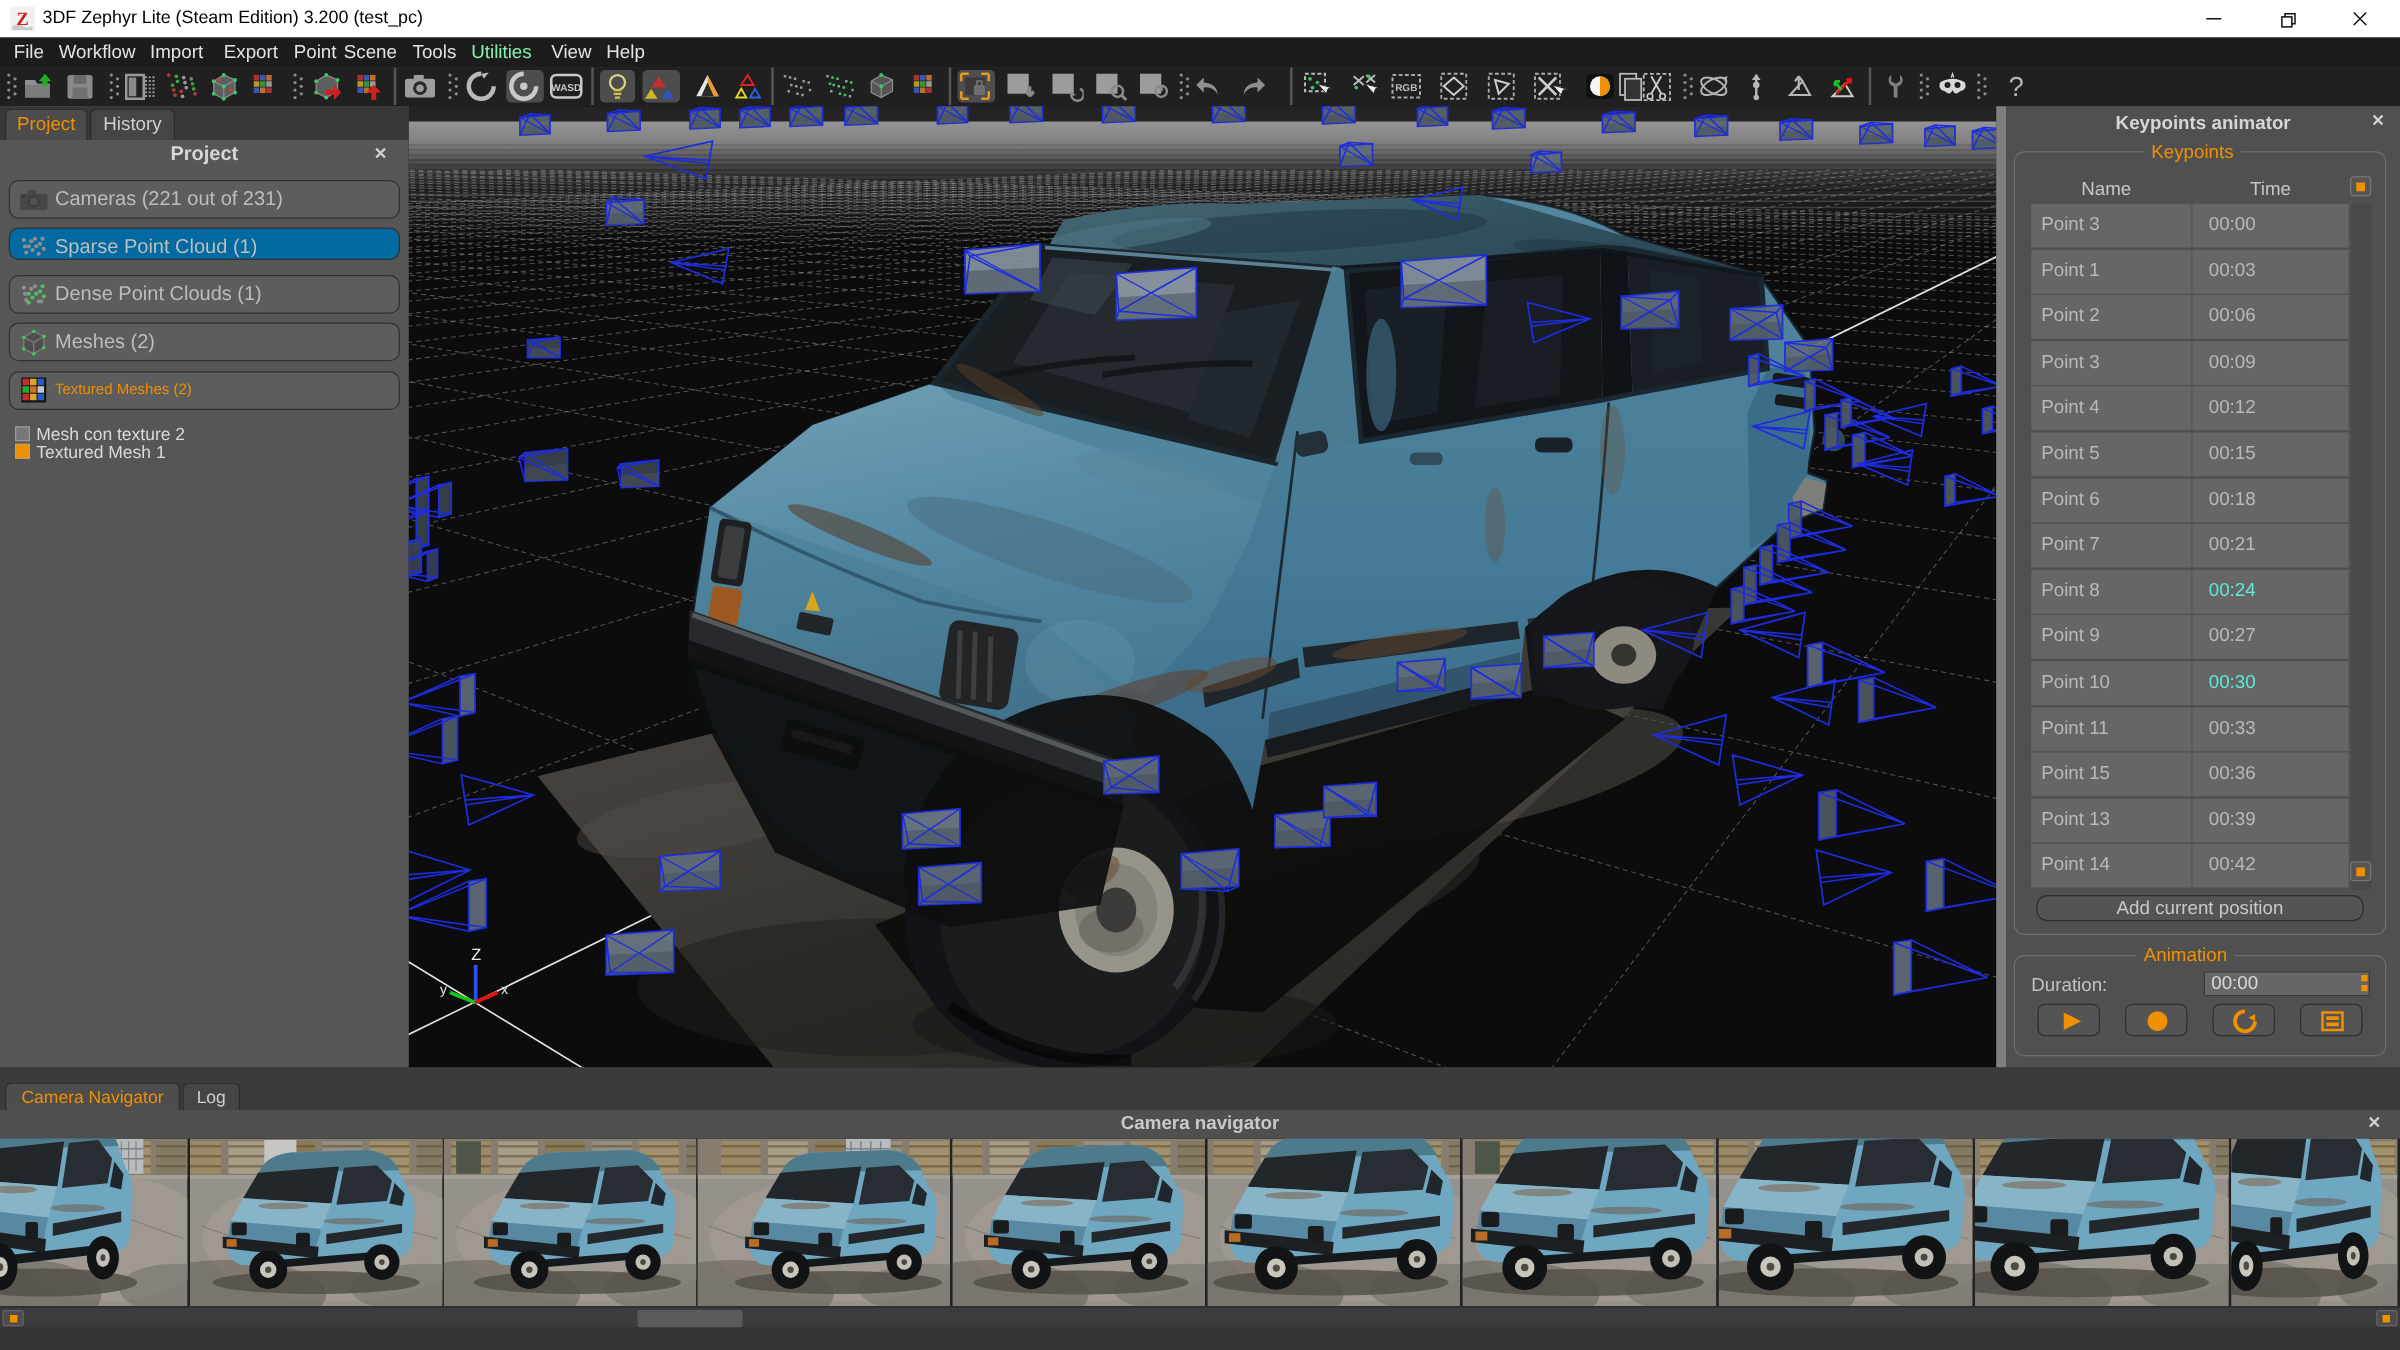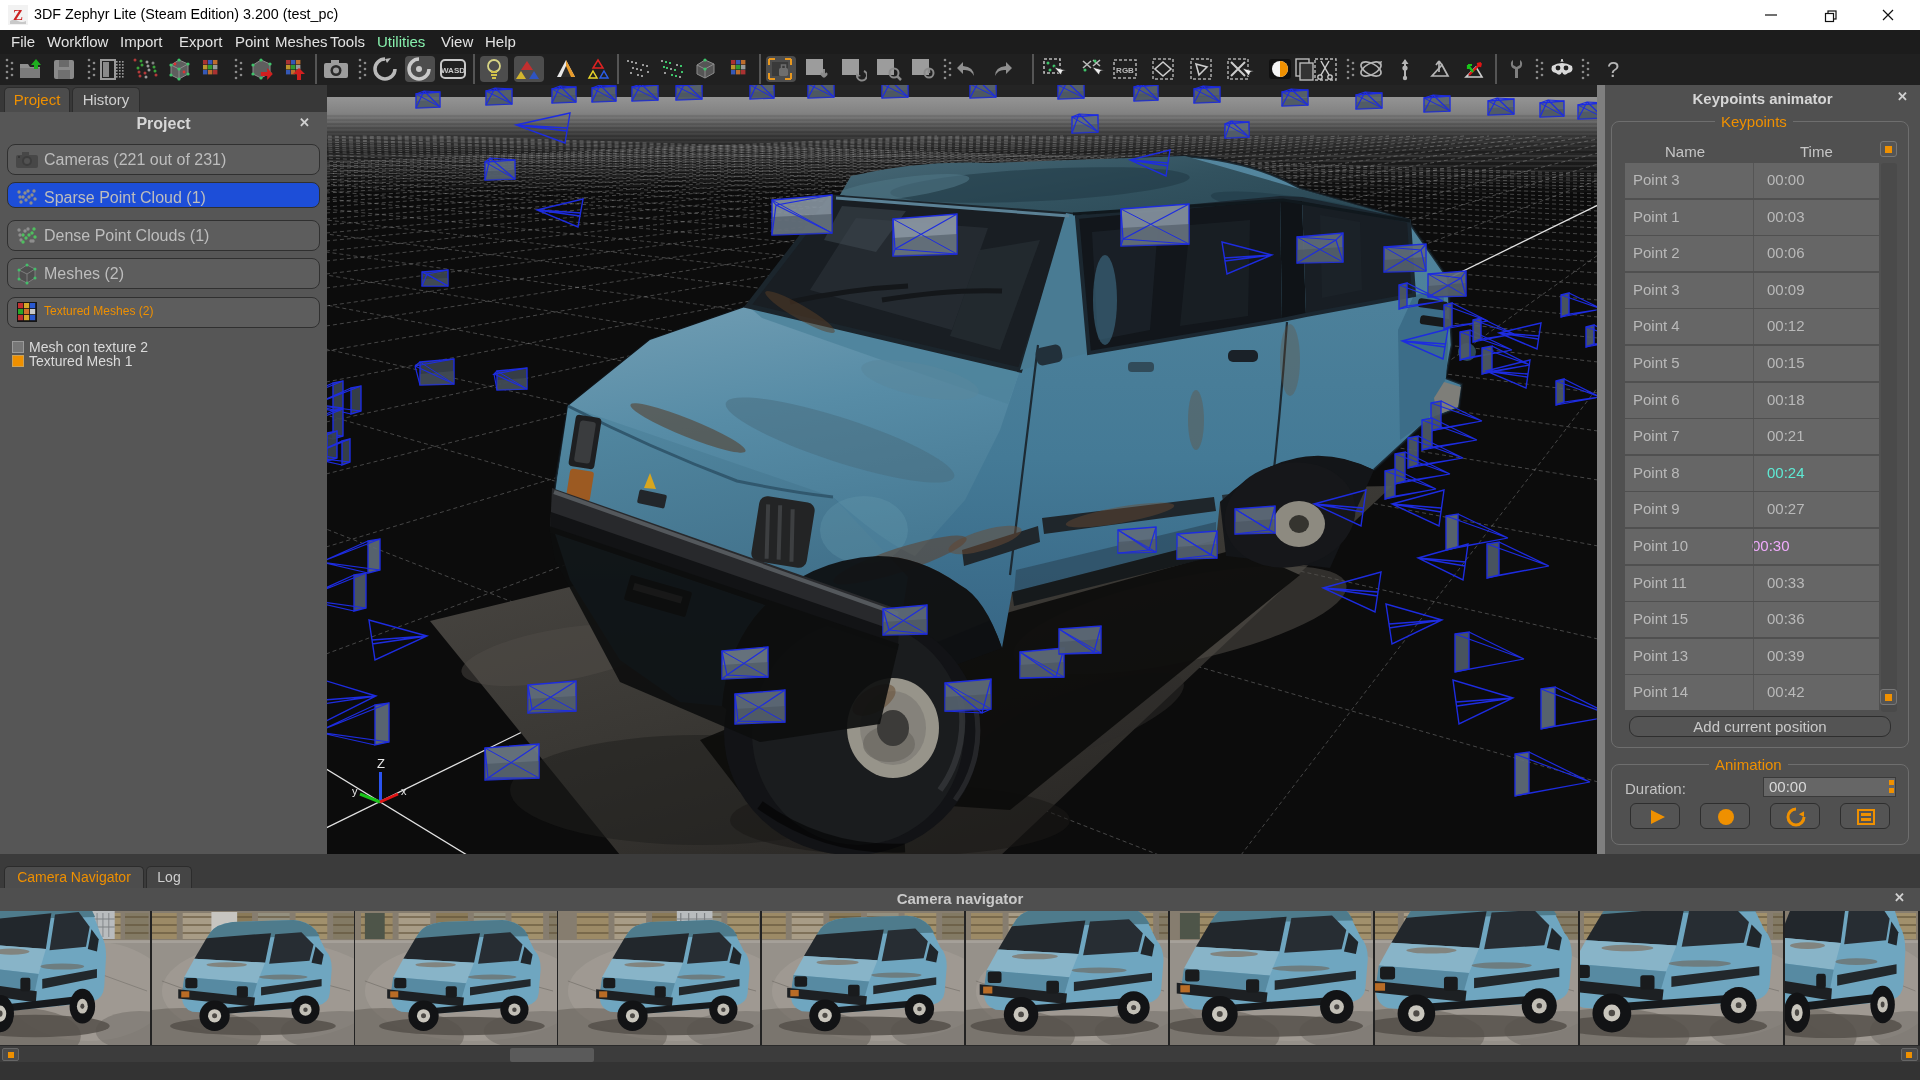--- a/index.html
+++ b/index.html
@@ -17,21 +17,21 @@
       <rect x="70.5" y="13.5" width="8" height="8" fill="#fff" stroke="#111" stroke-width="1.2"></rect>
       <path d="M128,10 l10,10 M138,10 l-10,10" stroke="#111" stroke-width="1.2"></path>
     </svg>
 </div>
 <div class="abs" style="left:0;top:30px;width:1920px;height:24px;background:#1c1c1c">
 <span class="abs" style="left:11px;top:3px;font-size:15px;color:#e2e2e2">File</span>
 <span class="abs" style="left:47px;top:3px;font-size:15px;color:#e2e2e2">Workflow</span>
 <span class="abs" style="left:120px;top:3px;font-size:15px;color:#e2e2e2">Import</span>
 <span class="abs" style="left:179px;top:3px;font-size:15px;color:#e2e2e2">Export</span>
 <span class="abs" style="left:235px;top:3px;font-size:15px;color:#e2e2e2">Point</span>
-<span class="abs" style="left:275px;top:3px;font-size:15px;color:#e2e2e2">Meshes</span>
+<span class="abs" style="left:275px;top:3px;font-size:15px;color:#e2e2e2">Scene</span>
 <span class="abs" style="left:330px;top:3px;font-size:15px;color:#e2e2e2">Tools</span>
 <span class="abs" style="left:377px;top:3px;font-size:15px;color:#86efac">Utilities</span>
 <span class="abs" style="left:441px;top:3px;font-size:15px;color:#e2e2e2">View</span>
 <span class="abs" style="left:485px;top:3px;font-size:15px;color:#e2e2e2">Help</span>
 </div>
 <div class="abs" style="left:0;top:54px;width:1920px;height:31px;background:#202020">
 <div style="position:absolute;left:3px;top:2px;width:12px;height:26px"><svg width="12" height="26" viewBox="0 0 12 26">
         <circle cx="4" cy="4" r="1.3" fill="#8a8a8a"></circle>
         <circle cx="9" cy="7" r="1.3" fill="#8a8a8a"></circle>
         <circle cx="4" cy="10" r="1.3" fill="#8a8a8a"></circle>
@@ -410,21 +410,21 @@
 <div class="abs" style="left:7px;top:59px;width:313px;height:31px;background:#5d5d5d;border:1.5px solid #303030;border-radius:8px">
 <div class="abs" style="left:6px;top:2px"><svg width="26" height="26" viewBox="0 0 26 26">
           <rect x="2" y="8" width="22" height="13" rx="2" fill="#474747"></rect>
           <rect x="8" y="5" width="7" height="4" fill="#474747"></rect>
           <circle cx="13" cy="14" r="5" fill="#3d3d3d"></circle>
           <circle cx="13" cy="14" r="3" fill="#525252"></circle>
           <circle cx="5" cy="10" r="1" fill="#2f2f2f"></circle>
         </svg></div>
 <div class="abs" style="left:36px;top:6px;font-size:16px;color:#bdbdbd">Cameras (221 out of 231)</div>
     </div>
-<div class="abs" style="left:7px;top:97px;width:313px;height:26px;background:#1d4ed8;border:1.5px solid #303030;border-radius:8px">
+<div class="abs" style="left:7px;top:97px;width:313px;height:26px;background:#0369a1;border:1.5px solid #303030;border-radius:8px">
 <div class="abs" style="left:6px;top:2px"><svg width="26" height="26" viewBox="0 0 26 26">
           <circle cx="5" cy="7" r="1.7" fill="#8e8e8e"></circle>
           <circle cx="9" cy="12" r="1.7" fill="#8e8e8e"></circle>
           <circle cx="14" cy="6" r="1.7" fill="#8e8e8e"></circle>
           <circle cx="18" cy="10" r="1.7" fill="#8e8e8e"></circle>
           <circle cx="7" cy="17" r="1.7" fill="#8e8e8e"></circle>
           <circle cx="12" cy="15" r="1.7" fill="#8e8e8e"></circle>
           <circle cx="17" cy="18" r="1.7" fill="#8e8e8e"></circle>
           <circle cx="21" cy="14" r="1.7" fill="#8e8e8e"></circle>
           <circle cx="11" cy="8" r="1.7" fill="#8e8e8e"></circle>
@@ -991,21 +991,21 @@
     <div class="abs" style="left:20px;top:371px;width:254px;height:35px;background:#666666"></div>
     <div class="abs" style="left:28px;top:379px;font-size:15px;color:#b9b9b9">Point 8</div>
     <div class="abs" style="left:162px;top:379px;font-size:15px;color:#5eead4">00:24</div>
     <div class="abs" style="left:148px;top:371px;width:1px;height:35px;background:#555"></div>
     <div class="abs" style="left:20px;top:407px;width:254px;height:35px;background:#666666"></div>
     <div class="abs" style="left:28px;top:415px;font-size:15px;color:#b9b9b9">Point 9</div>
     <div class="abs" style="left:162px;top:415px;font-size:15px;color:#b9b9b9">00:27</div>
     <div class="abs" style="left:148px;top:407px;width:1px;height:35px;background:#555"></div>
     <div class="abs" style="left:20px;top:444px;width:254px;height:35px;background:#666666"></div>
     <div class="abs" style="left:28px;top:452px;font-size:15px;color:#b9b9b9">Point 10</div>
-    <div class="abs" style="left:147px;top:452px;font-size:15px;color:#f0abfc">00:30</div>
+    <div class="abs" style="left:162px;top:452px;font-size:15px;color:#5eead4">00:30</div>
     <div class="abs" style="left:148px;top:444px;width:1px;height:35px;background:#555"></div>
     <div class="abs" style="left:20px;top:481px;width:254px;height:35px;background:#666666"></div>
     <div class="abs" style="left:28px;top:489px;font-size:15px;color:#b9b9b9">Point 11</div>
     <div class="abs" style="left:162px;top:489px;font-size:15px;color:#b9b9b9">00:33</div>
     <div class="abs" style="left:148px;top:481px;width:1px;height:35px;background:#555"></div>
     <div class="abs" style="left:20px;top:517px;width:254px;height:35px;background:#666666"></div>
     <div class="abs" style="left:28px;top:525px;font-size:15px;color:#b9b9b9">Point 15</div>
     <div class="abs" style="left:162px;top:525px;font-size:15px;color:#b9b9b9">00:36</div>
     <div class="abs" style="left:148px;top:517px;width:1px;height:35px;background:#555"></div>
     <div class="abs" style="left:20px;top:554px;width:254px;height:35px;background:#666666"></div>

